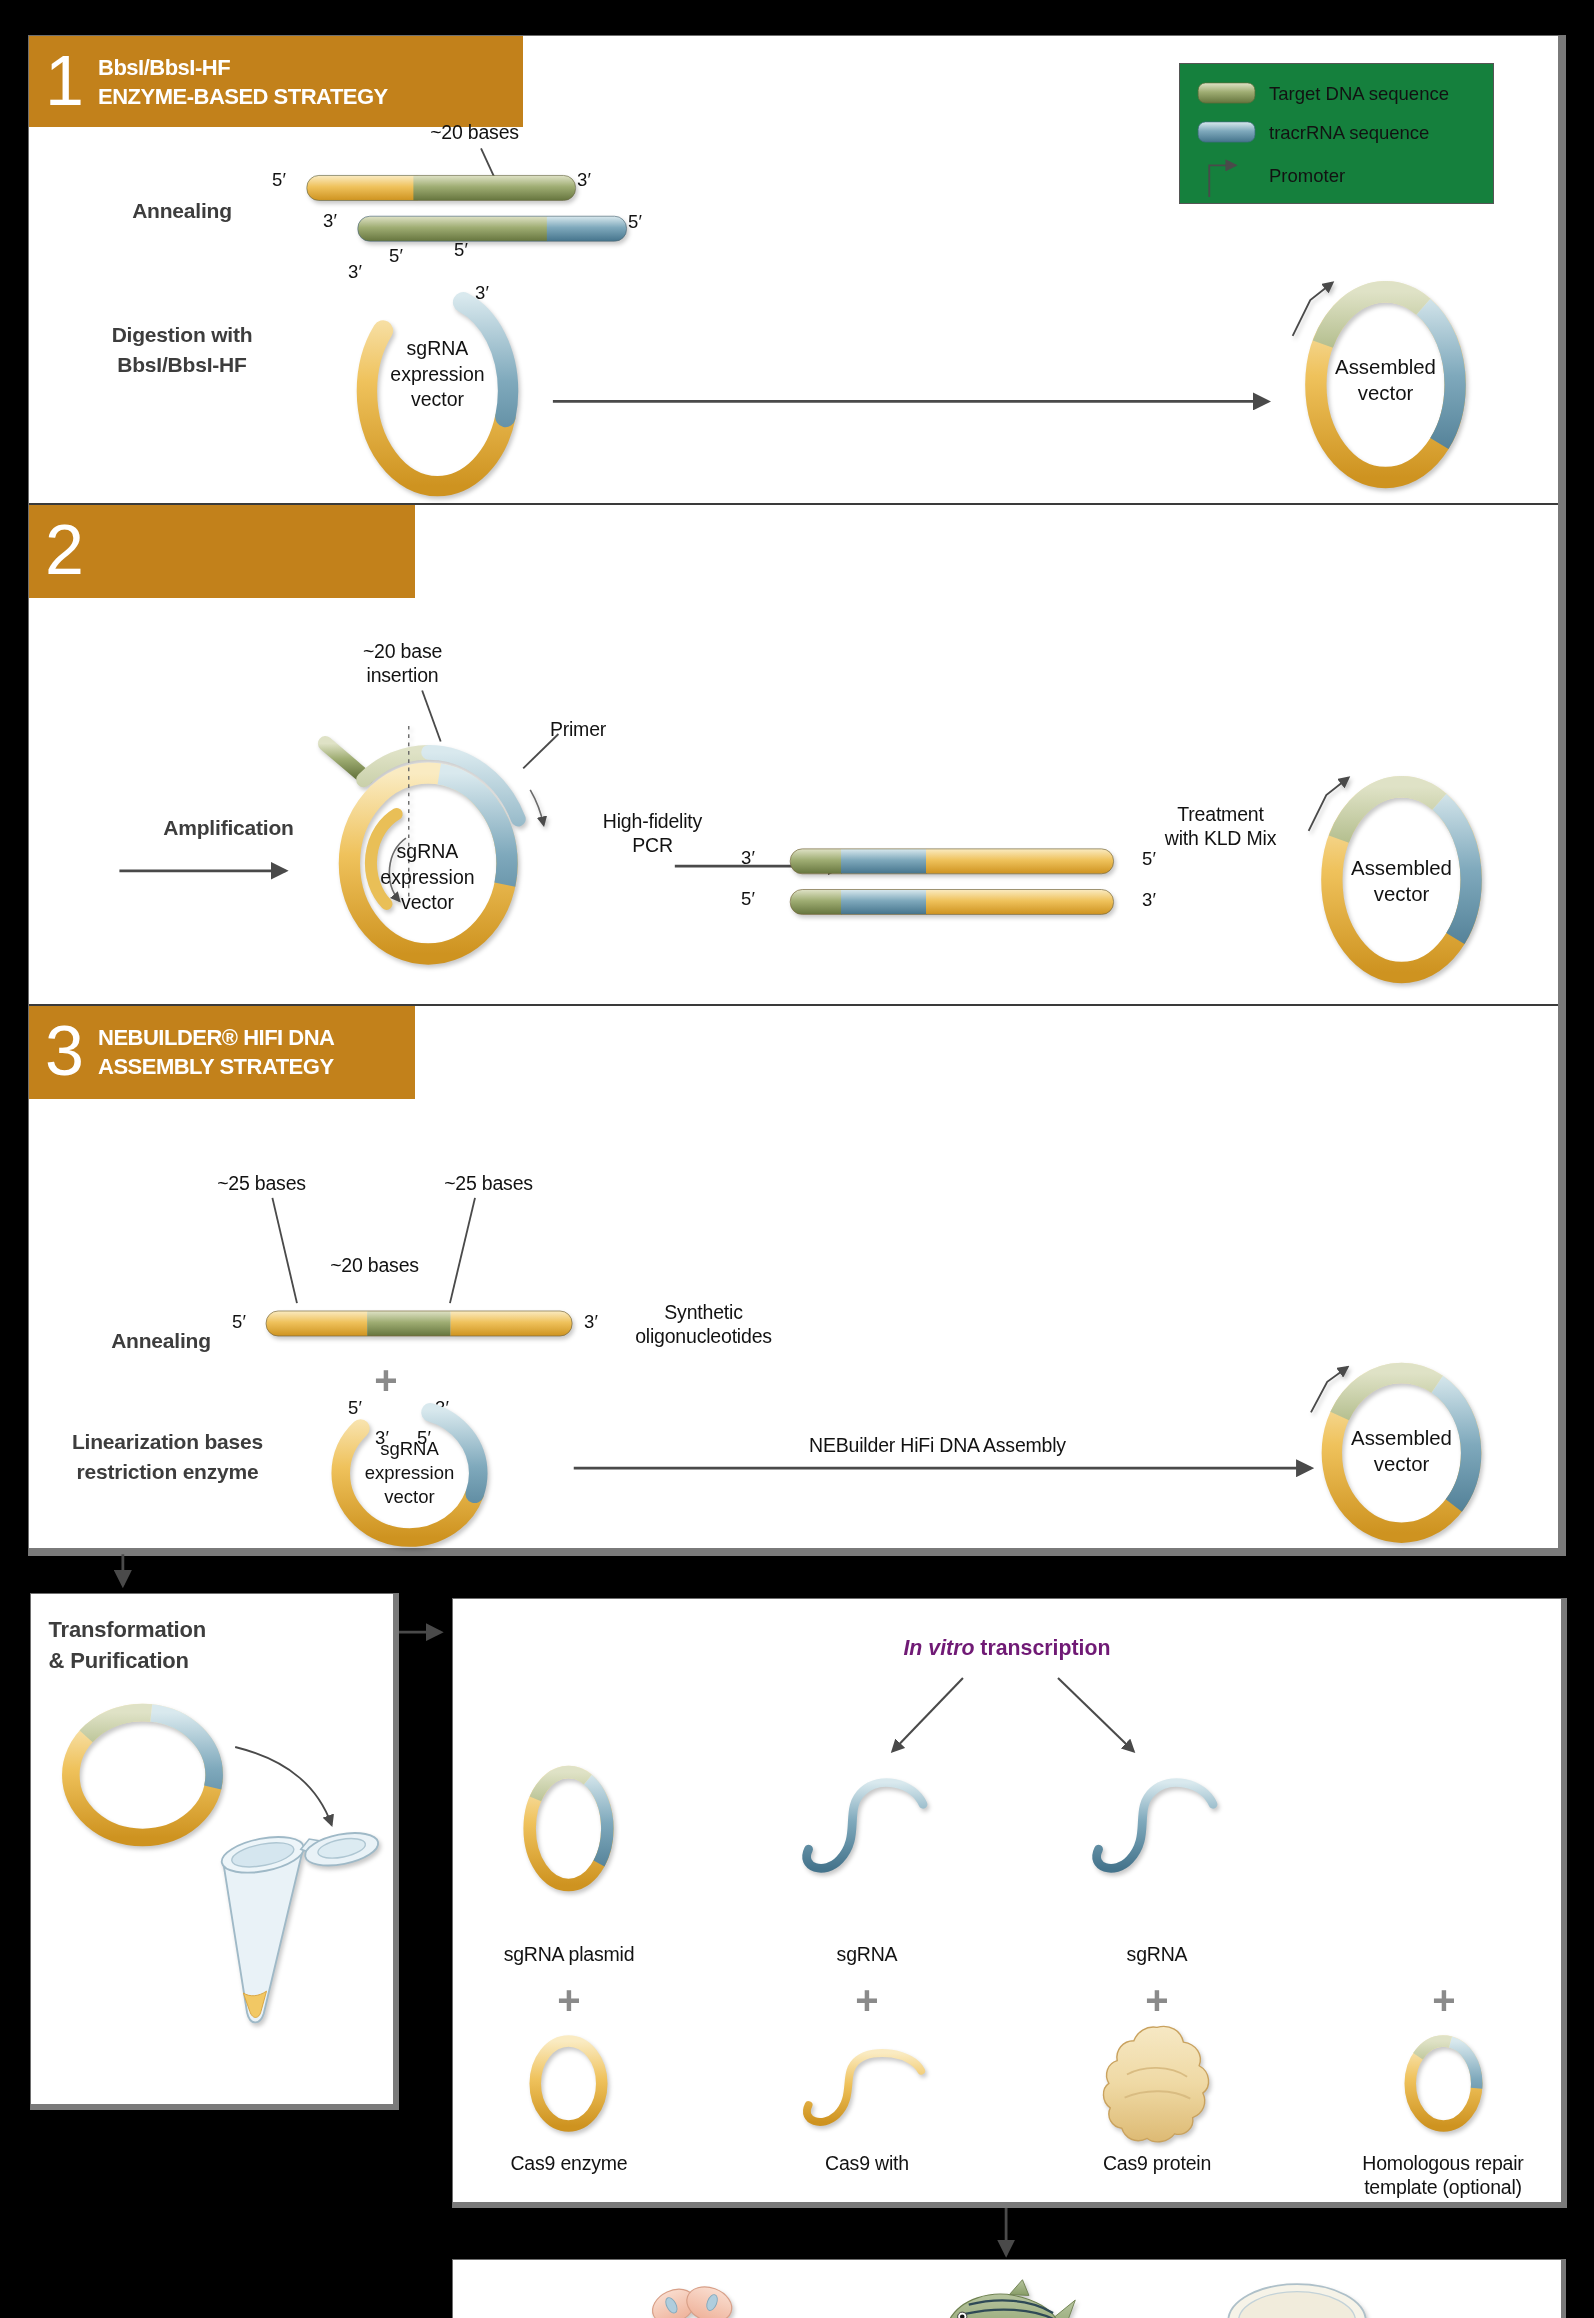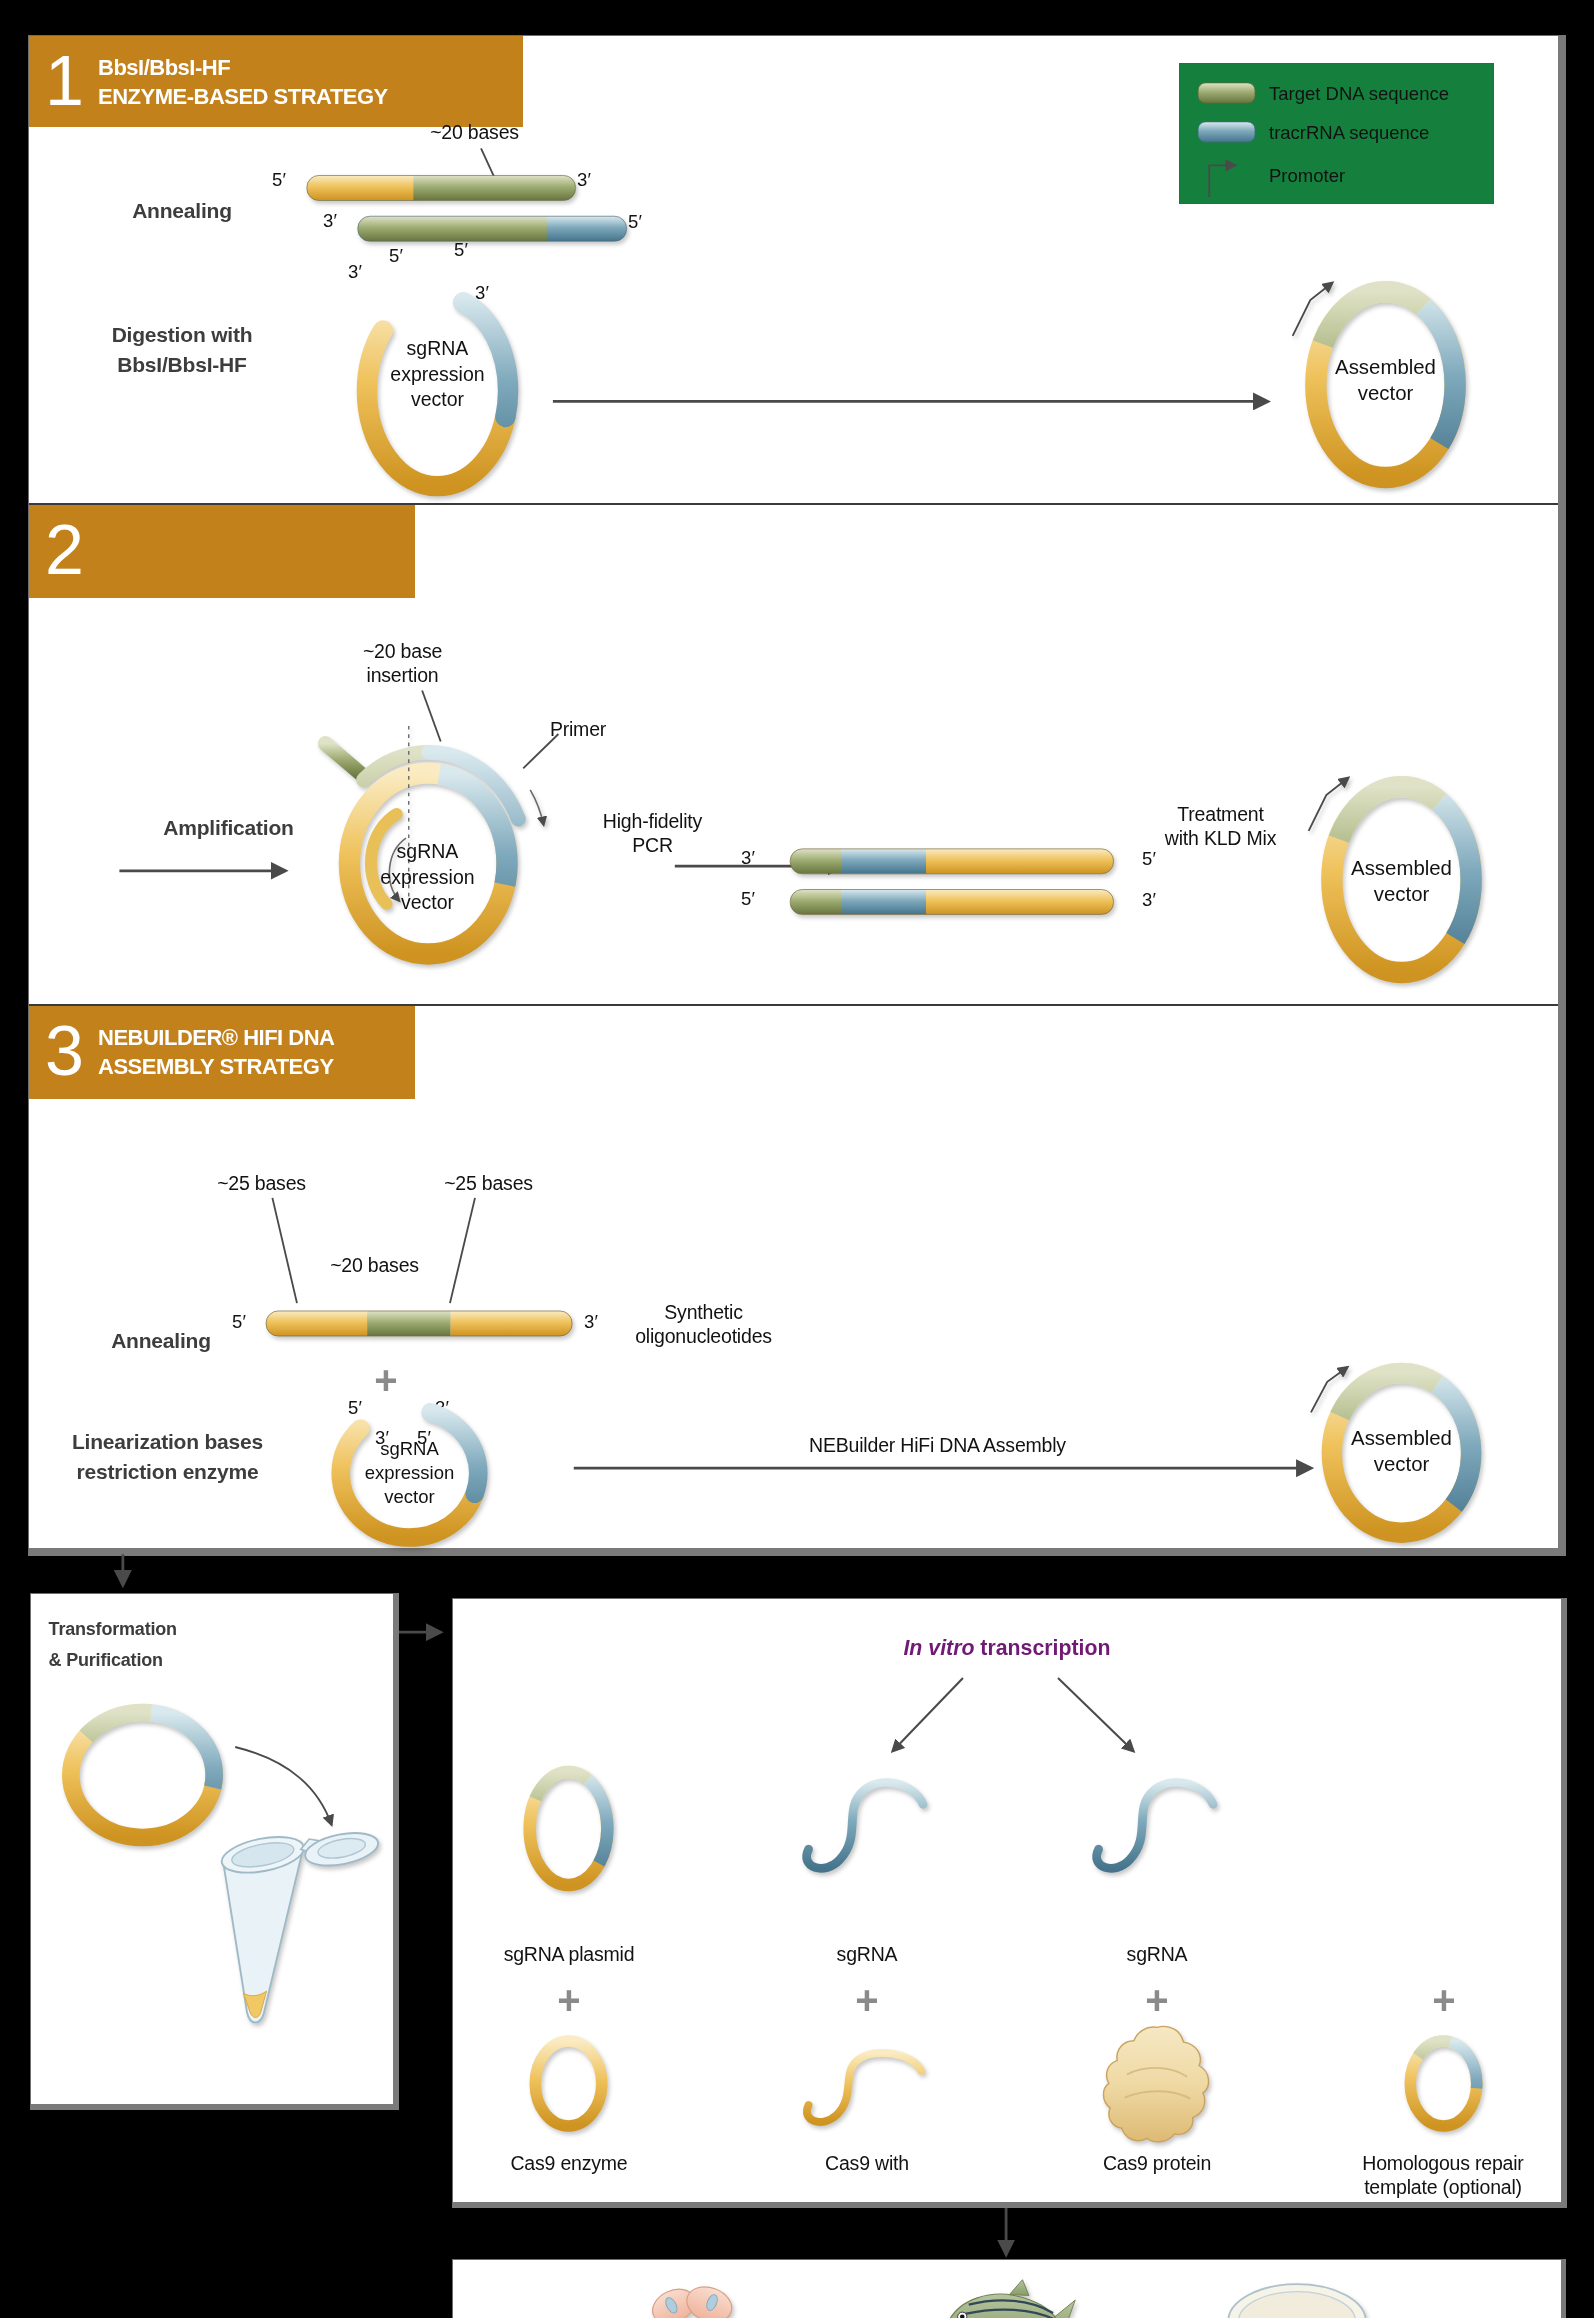--- a/index.html
+++ b/index.html
@@ -321,21 +321,21 @@
     </div>
   </div>
 
   <svg style="left:0;top:0;" width="1594" height="2415" viewBox="0 0 3438 5208">
     <line x1="265" y1="3352" x2="265" y2="3418" class="flow" stroke-width="7" marker-end="url(#ah)"></line>
     <line x1="856" y1="3520" x2="950" y2="3520" class="flow" stroke-width="7" marker-end="url(#ah)"></line>
     <line x1="2170" y1="4752" x2="2170" y2="4862" class="flow" stroke-width="7" marker-end="url(#ah)"></line>
   </svg>
 
   <div class="panel" style="left:30px;top:1593px;width:362px;height:510px;border-right-width:6.5px;border-bottom-width:6.5px;">
-    <div class="side" style="left:17.6px;top:19.5px;width:288px;text-align:left;font-size:18px;line-height:31px;">
+    <div class="side" style="left:17.6px;top:19.5px;width:288px;text-align:left;font-size:22px;line-height:31px;">
       <span style="display:block">Transformation</span>
       <span style="display:block">&amp; Purification</span>
     </div>
 
     <svg class="shadow" style="left:18.5px;top:102px;" width="185" height="158" viewBox="0 0 400 340">
       <ellipse cx="200" cy="170" rx="155" ry="135" class="ry" stroke-width="38" pathLength="100"></ellipse>
       <ellipse cx="200" cy="170" rx="155" ry="135" class="rg" stroke-width="38" pathLength="100" stroke-dasharray="17 83" stroke-dashoffset="-60"></ellipse>
       <ellipse cx="200" cy="170" rx="155" ry="135" class="rb" stroke-width="38" pathLength="100" stroke-dasharray="26 74" stroke-dashoffset="-77"></ellipse>
     </svg>
 

